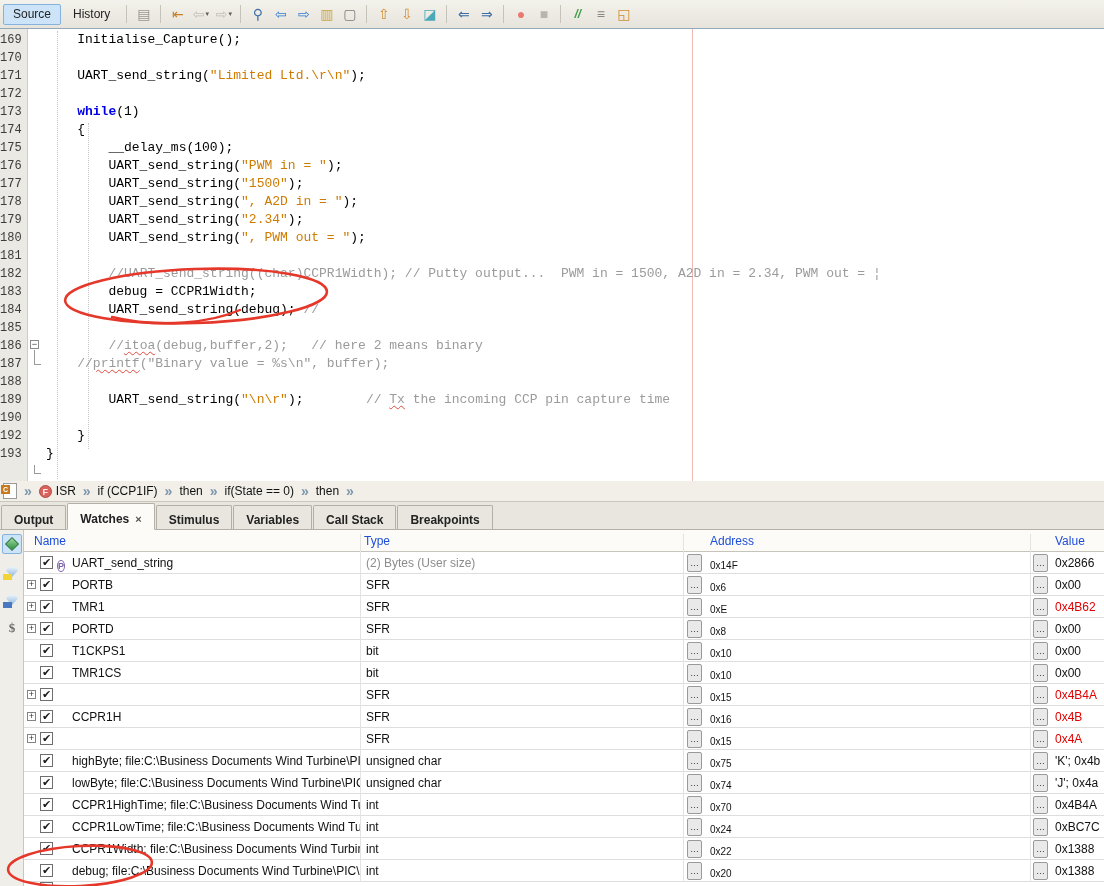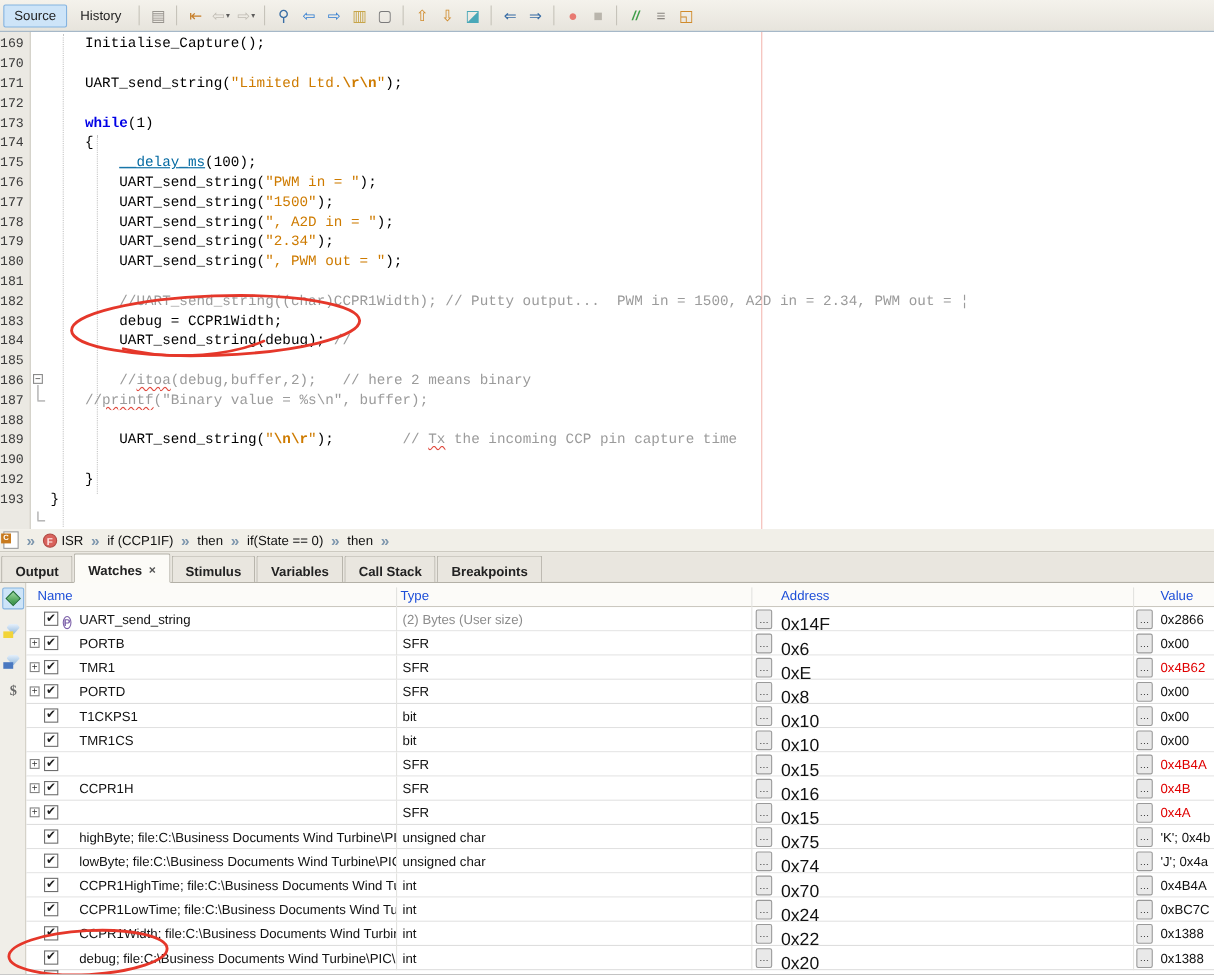--- a/index.html
+++ b/index.html
@@ -25,24 +25,24 @@
   .marginline{position:absolute;left:692px;top:0;width:1px;height:452px;background:#f3b9b2;}
   .iguide{position:absolute;width:0;border-left:1px dotted #c4c4c4;}
   .codrows{position:absolute;left:0;top:2px;width:1104px;}
   .crow{display:flex;height:18px;line-height:18px;}
   .lnum{width:28px;padding-right:7px;text-align:right;font-family:"Liberation Mono",monospace;
         font-size:12px;color:#3c3c3c;flex:none;}
   .ccode{margin:0;padding-left:18px;font-family:"Liberation Mono",monospace;font-size:13px;white-space:pre;}
   .t-p{color:#000;}
   .t-k{color:#0000e6;font-weight:bold;}
   .t-s{color:#ce7b00;}
-  .t-e{color:#ce7b00;font-weight:bold;}
+  .t-e{color:#ce7b00;font-weight:normal;}
   .t-c{color:#9b9b9b;}
   .t-q{color:#9b9b9b;text-decoration:underline wavy #e04a3f 1px;text-underline-offset:2px;}
-  .t-u{color:#0369a1;text-decoration:underline;}
+  .t-u{color:#000000;}
   .foldbox{position:absolute;left:30px;width:9px;height:9px;border:1px solid #8a8a8a;background:#fff;
            font-size:9px;line-height:7px;text-align:center;color:#333;}
   .foldline{position:absolute;background:#9a9a9a;}
 
   
   .ann{position:absolute;pointer-events:none;}
 
   
   .crumbbar{position:absolute;left:0;top:481px;width:1104px;height:21px;background:#f1efe8;
     border-bottom:1px solid #c9c6bd;display:flex;align-items:center;padding-left:3px;gap:7px;font-size:12px;}
@@ -84,21 +84,21 @@
   .cb{position:absolute;left:16px;top:4px;width:13px;height:13px;border:1px solid #6e6e6e;background:#fff;
       font-size:11px;line-height:11px;text-align:center;color:#1a1a1a;}
   .wicon{position:absolute;left:33px;top:6px;}
   .picon{width:13px;height:13px;border:1px solid #7a5ea8;border-radius:50%;color:#7a5ea8;
          font-size:9px;font-weight:bold;text-align:center;line-height:11px;background:#fff;margin-top:-2px;}
   .wname{position:absolute;left:48px;top:4px;width:288px;white-space:nowrap;overflow:hidden;font-size:12px;color:#111;}
   .wtype{position:absolute;left:342px;top:4px;width:300px;white-space:nowrap;overflow:hidden;font-size:12px;color:#111;}
   .wtype.gray{color:#8c8c8c;}
   .ebtn{position:absolute;top:2px;width:15px;height:18px;border:1px solid #9a9a9a;background:#e9e9e9;
         font-size:9px;color:#333;text-align:center;line-height:16px;border-radius:2px;}
-  .waddr{position:absolute;left:686px;top:8px;font-size:16px;color:#111;}
+  .waddr{position:absolute;left:686px;top:8px;font-size:10px;color:#111;}
   .wval{position:absolute;left:1031px;top:4px;font-size:12px;color:#111;}
   .wval.red{color:#e00000;}
   .sliver{position:absolute;left:16px;width:13px;height:4px;border:1px solid #6e6e6e;border-bottom:none;background:#fff;}
 </style>
 </head>
 <body>
 
 <div class="app">
 
   <div class="toolbar">

